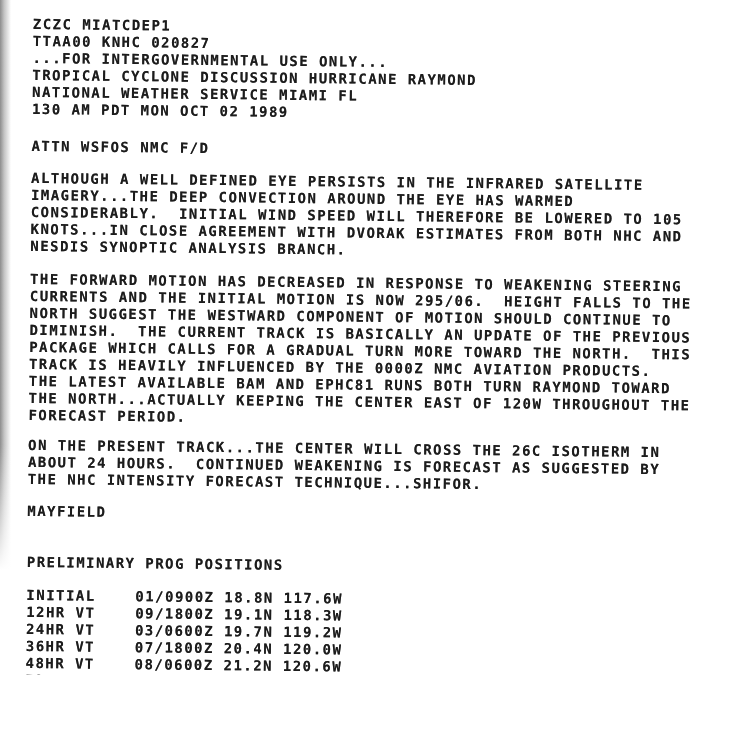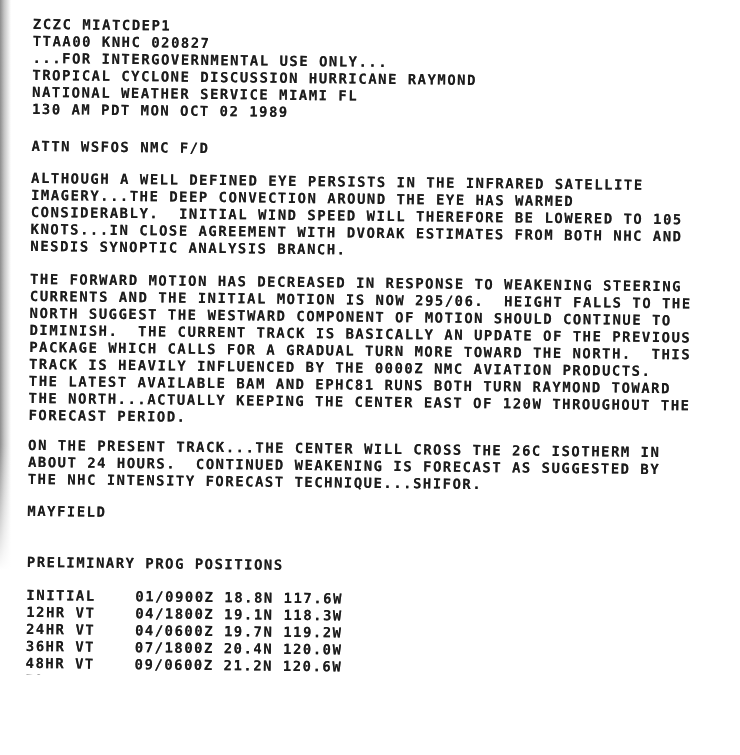--- a/index.html
+++ b/index.html
@@ -102,21 +102,21 @@
     <div class="block-signature">
       <div class="line">MAYFIELD</div>
     </div>
 
     <div class="block-proghead">
       <div class="line">PRELIMINARY PROG POSITIONS</div>
     </div>
 
     <div>
       <div class="line"><span class="tlabel">INITIAL</span><span>01/0900Z</span> <span>18.8N</span> <span>117.6W</span></div>
-      <div class="line"><span class="tlabel">12HR VT</span><span>04/1800Z</span> <span>19.1N</span> <span>118.3W</span></div>
-      <div class="line"><span class="tlabel">24HR VT</span><span>04/0600Z</span> <span>19.7N</span> <span>119.2W</span></div>
+      <div class="line"><span class="tlabel">12HR VT</span><span>09/1800Z</span> <span>19.1N</span> <span>118.3W</span></div>
+      <div class="line"><span class="tlabel">24HR VT</span><span>03/0600Z</span> <span>19.7N</span> <span>119.2W</span></div>
       <div class="line"><span class="tlabel">36HR VT</span><span>07/1800Z</span> <span>20.4N</span> <span>120.0W</span></div>
-      <div class="line"><span class="tlabel">48HR VT</span><span>09/0600Z</span> <span>21.2N</span> <span>120.6W</span></div>
+      <div class="line"><span class="tlabel">48HR VT</span><span>08/0600Z</span> <span>21.2N</span> <span>120.6W</span></div>
       <div class="line"><span class="tlabel">72HR VT</span><span>01/0600Z</span> <span>23.5N</span> <span>121.0W</span></div>
     </div>
 
   </div>
 </div>
 
 </body></html>

